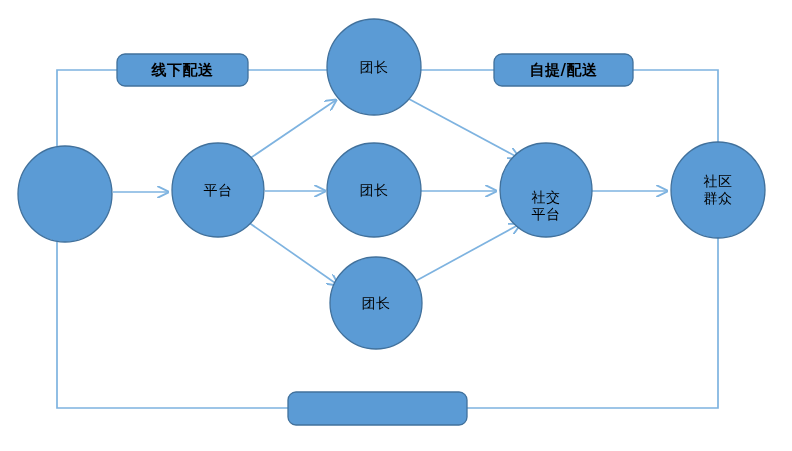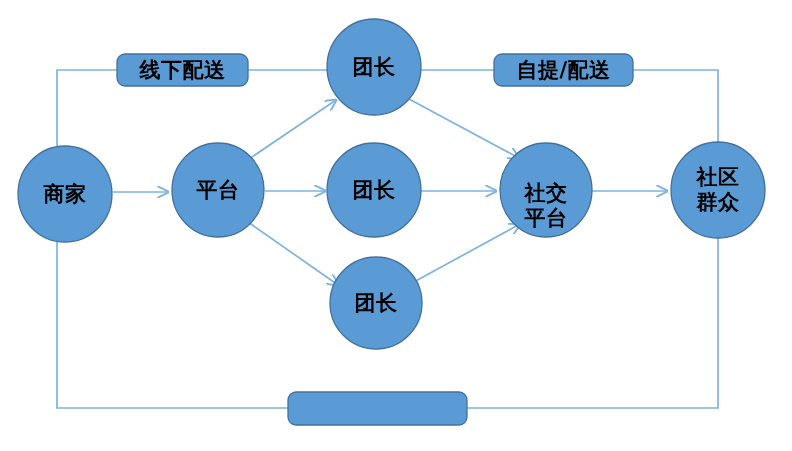--- a/index.html
+++ b/index.html
@@ -4,35 +4,35 @@
 <style>
   html,body{margin:0;padding:0;background:#ffffff;}
   body{width:792px;height:451px;overflow:hidden;
        font-family:"DejaVu Sans","Liberation Sans",sans-serif;}
   #canvas{position:relative;width:792px;height:451px;background:#fff;}
   svg.layer{position:absolute;left:0;top:0;width:792px;height:451px;}
   .node-label{
      position:absolute;
      display:flex;align-items:center;justify-content:center;
      text-align:center;
-     font-weight:bold;
+     font-weight:normal;
      color:#000000;
-     font-size:21px;
+     font-size:14px;
      line-height:1.18;
      letter-spacing:0.5px;
      pointer-events:none;
      white-space:pre-line;
   }
   .box-label{
      position:absolute;
      display:flex;align-items:center;justify-content:center;
      text-align:center;
      font-weight:bold;
      color:#000000;
-     font-size:21px;
+     font-size:15px;
      letter-spacing:0.5px;
      pointer-events:none;
   }
 </style>
 </head>
 <body>
 
 <div id="canvas">
 
   <svg class="layer" viewBox="0 0 792 451" xmlns="http://www.w3.org/2000/svg">
@@ -79,21 +79,20 @@
 
     <ellipse cx="65" cy="194" rx="47" ry="48" fill="#5B9BD5" stroke="#41719C" stroke-width="1.3"></ellipse>
     <ellipse cx="218" cy="190" rx="46" ry="47" fill="#5B9BD5" stroke="#41719C" stroke-width="1.3"></ellipse>
     <ellipse cx="374" cy="67" rx="47" ry="48" fill="#5B9BD5" stroke="#41719C" stroke-width="1.3"></ellipse>
     <ellipse cx="374" cy="190" rx="47" ry="47" fill="#5B9BD5" stroke="#41719C" stroke-width="1.3"></ellipse>
     <ellipse cx="376" cy="303" rx="46" ry="46" fill="#5B9BD5" stroke="#41719C" stroke-width="1.3"></ellipse>
     <ellipse cx="546" cy="190" rx="46" ry="47" fill="#5B9BD5" stroke="#41719C" stroke-width="1.3"></ellipse>
     <ellipse cx="718" cy="190" rx="47" ry="48" fill="#5B9BD5" stroke="#41719C" stroke-width="1.3"></ellipse>
   </svg>
 
-  <div class="node-label" style="left:18px;top:146px;width:94px;height:96px;">商家</div>
 
   <div class="node-label" style="left:172px;top:143px;width:92px;height:94px;">平台</div>
 
   <div class="node-label" style="left:327px;top:19px;width:94px;height:96px;">团长</div>
 
   <div class="node-label" style="left:327px;top:143px;width:94px;height:94px;">团长</div>
 
   <div class="node-label" style="left:330px;top:257px;width:92px;height:92px;">团长</div>
 
   <div class="node-label" style="left:500px;top:159px;width:92px;height:94px;">社交

